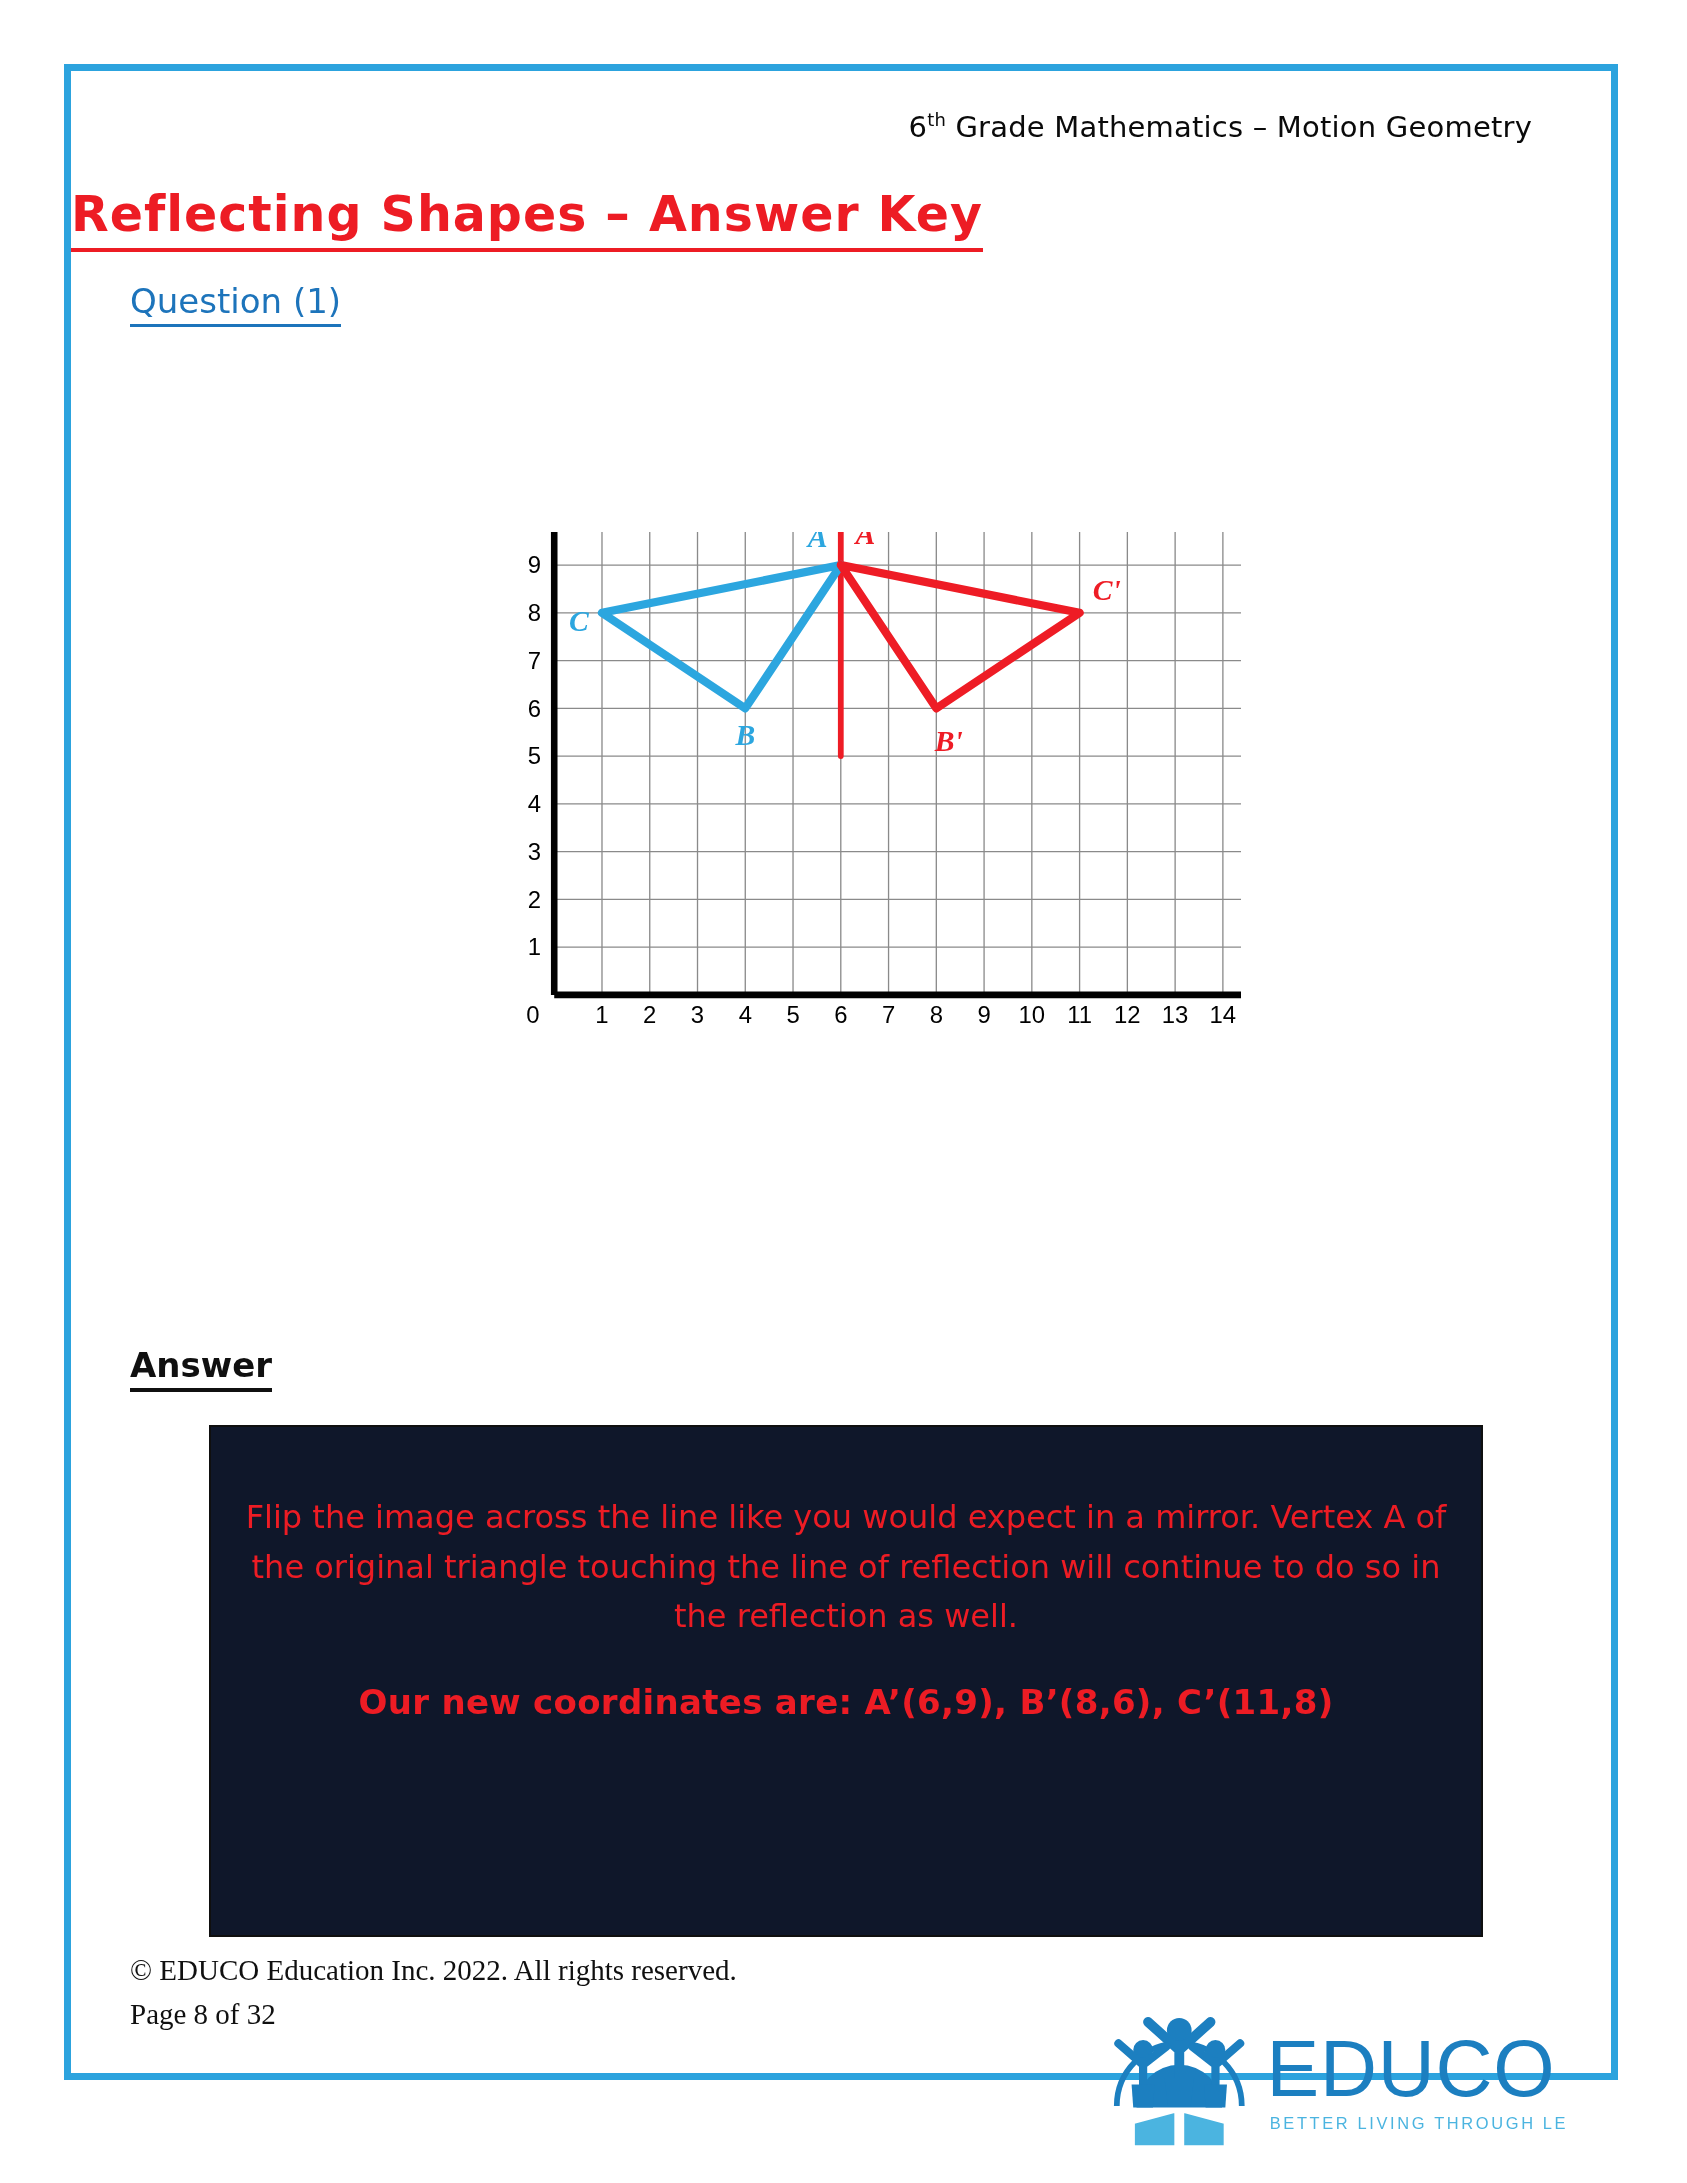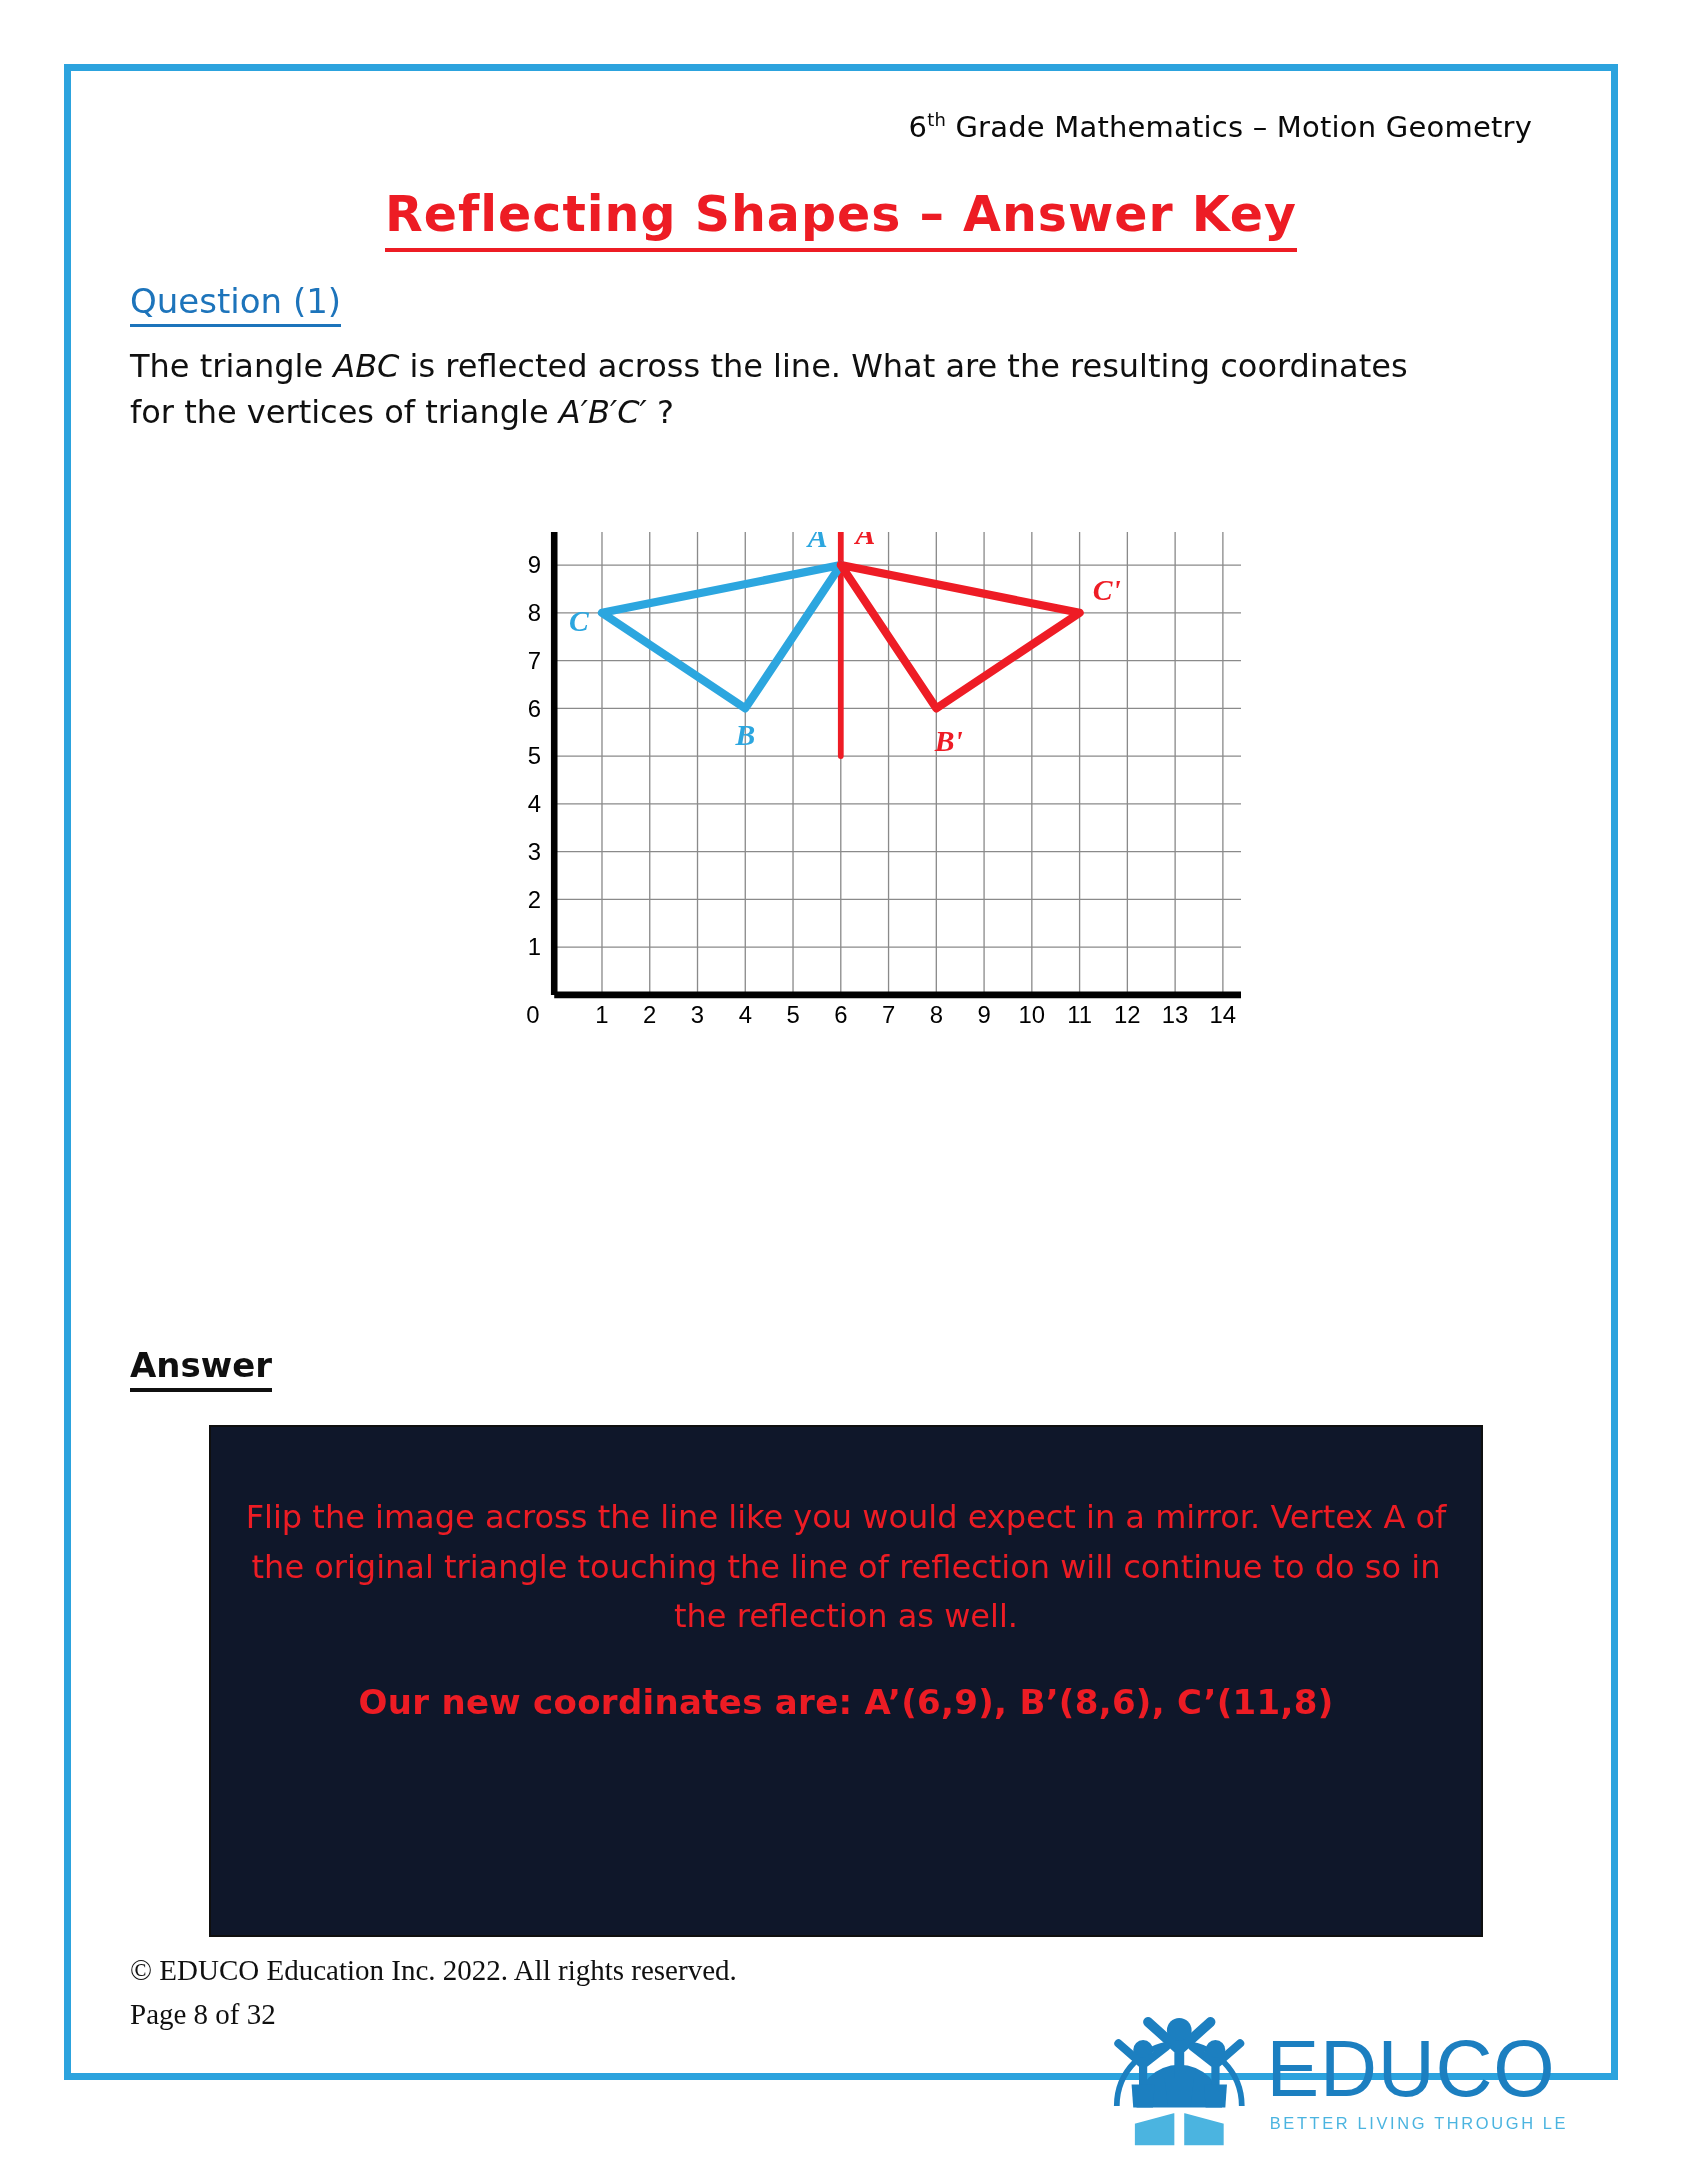--- a/index.html
+++ b/index.html
@@ -37,21 +37,20 @@
   }
   .header-line sup {
     font-size: 0.62em;
     vertical-align: super;
   }
   .doc-title {
     position: absolute;
     left: 0;
     right: 0;
     top: 115px;
-    text-align: center;
     font-family: "DejaVu Sans", sans-serif;
     font-size: 49px;
     font-weight: bold;
     color: #ED1C24;
     letter-spacing: 1px;
   }
   .doc-title span {
     border-bottom: 4.1px solid #ED1C24;
     padding-bottom: 5px;
   }
@@ -167,23 +166,20 @@
   </div>
 
   <div class="doc-title">
     <span>Reflecting Shapes – Answer Key</span>
   </div>
 
   <div class="q-label">
     <span>Question (1)</span>
   </div>
 
-  <div class="q-text">
-    <span>The triangle </span><i>ABC</i><span> is reflected across the line. What are the resulting coordinates for the vertices of triangle </span><i>A′B′C′</i><span> ?</span>
-  </div>
 
   <div class="graph-wrap">
     <svg class="graph-svg" id="graph" width="807" height="519" viewBox="0 0 980 630">
         <g>
           <line x1="204" y1="-308" x2="204" y2="562" stroke="#8a8a8a" stroke-width="1.6"></line>
           <line x1="262" y1="-308" x2="262" y2="562" stroke="#8a8a8a" stroke-width="1.6"></line>
           <line x1="320" y1="-308" x2="320" y2="562" stroke="#8a8a8a" stroke-width="1.6"></line>
           <line x1="378" y1="-308" x2="378" y2="562" stroke="#8a8a8a" stroke-width="1.6"></line>
           <line x1="436" y1="-308" x2="436" y2="562" stroke="#8a8a8a" stroke-width="1.6"></line>
           <line x1="494" y1="-308" x2="494" y2="562" stroke="#8a8a8a" stroke-width="1.6"></line>

